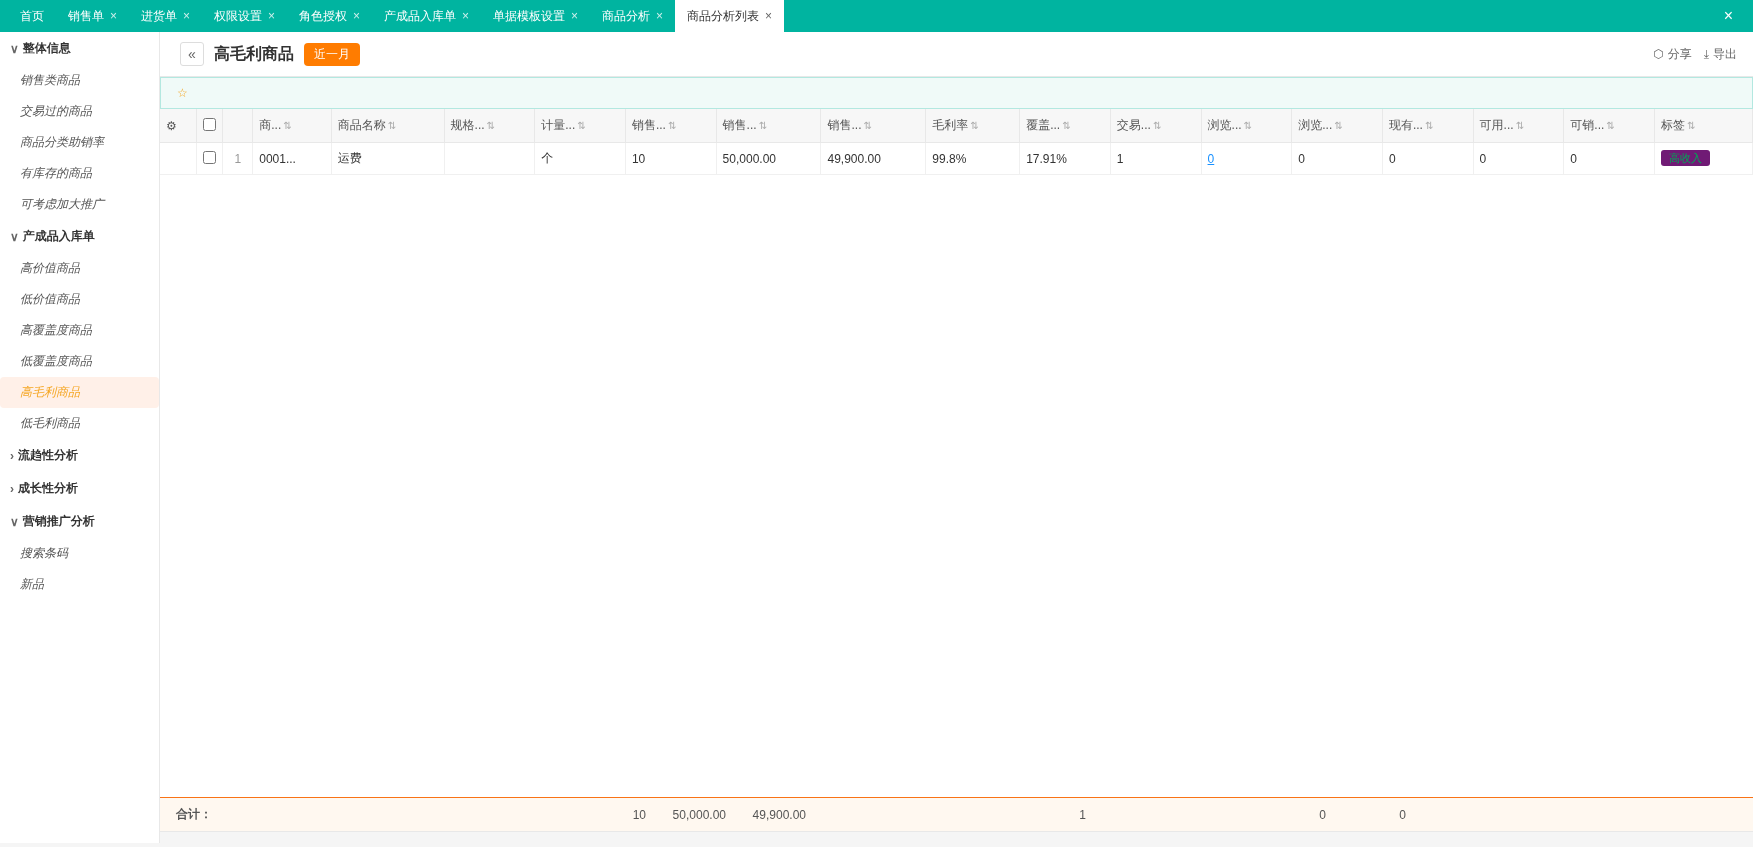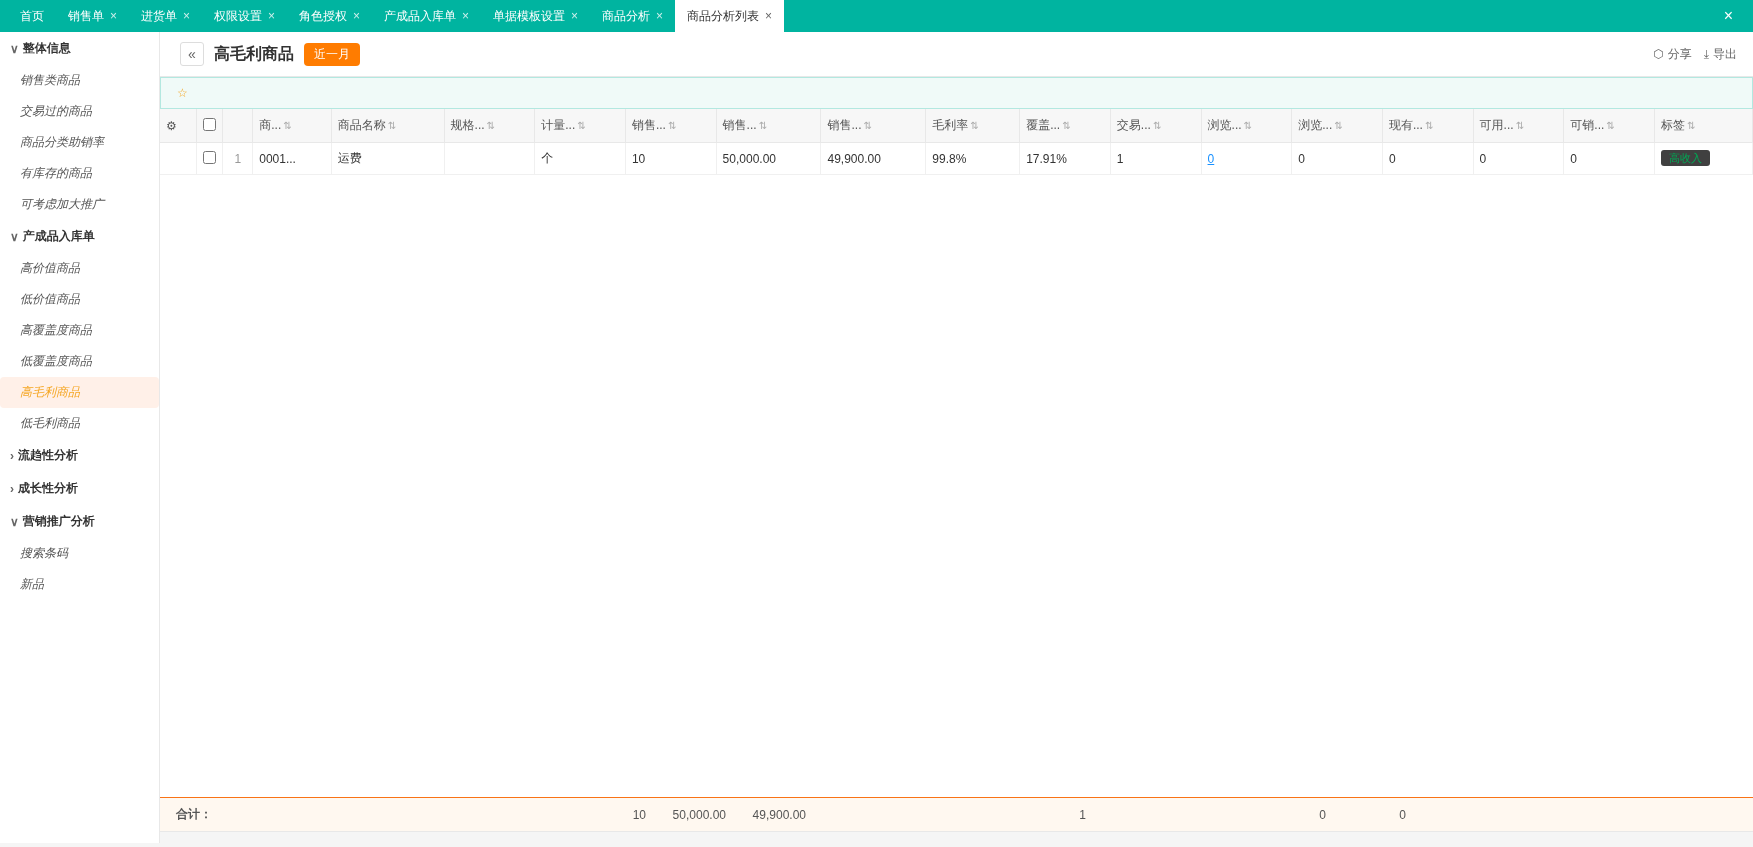--- a/index.html
+++ b/index.html
@@ -198,21 +198,21 @@
     tbody tr {
       border-bottom: 1px solid #f0f0f0;
     }
     tbody td {
       padding: 7px 6px;
       color: #333;
       border-right: 1px solid #f0f0f0;
       white-space: nowrap;
     }
     .tag-high-income {
-      background: #404040;
+      background: #701a75;
       color: #00a854;
       padding: 2px 8px;
       border-radius: 3px;
       font-size: 11px;
     }
     .link-text { color: #1890ff; text-decoration: underline; cursor: pointer; }
 
     
     .footer-total {
       display: flex;

